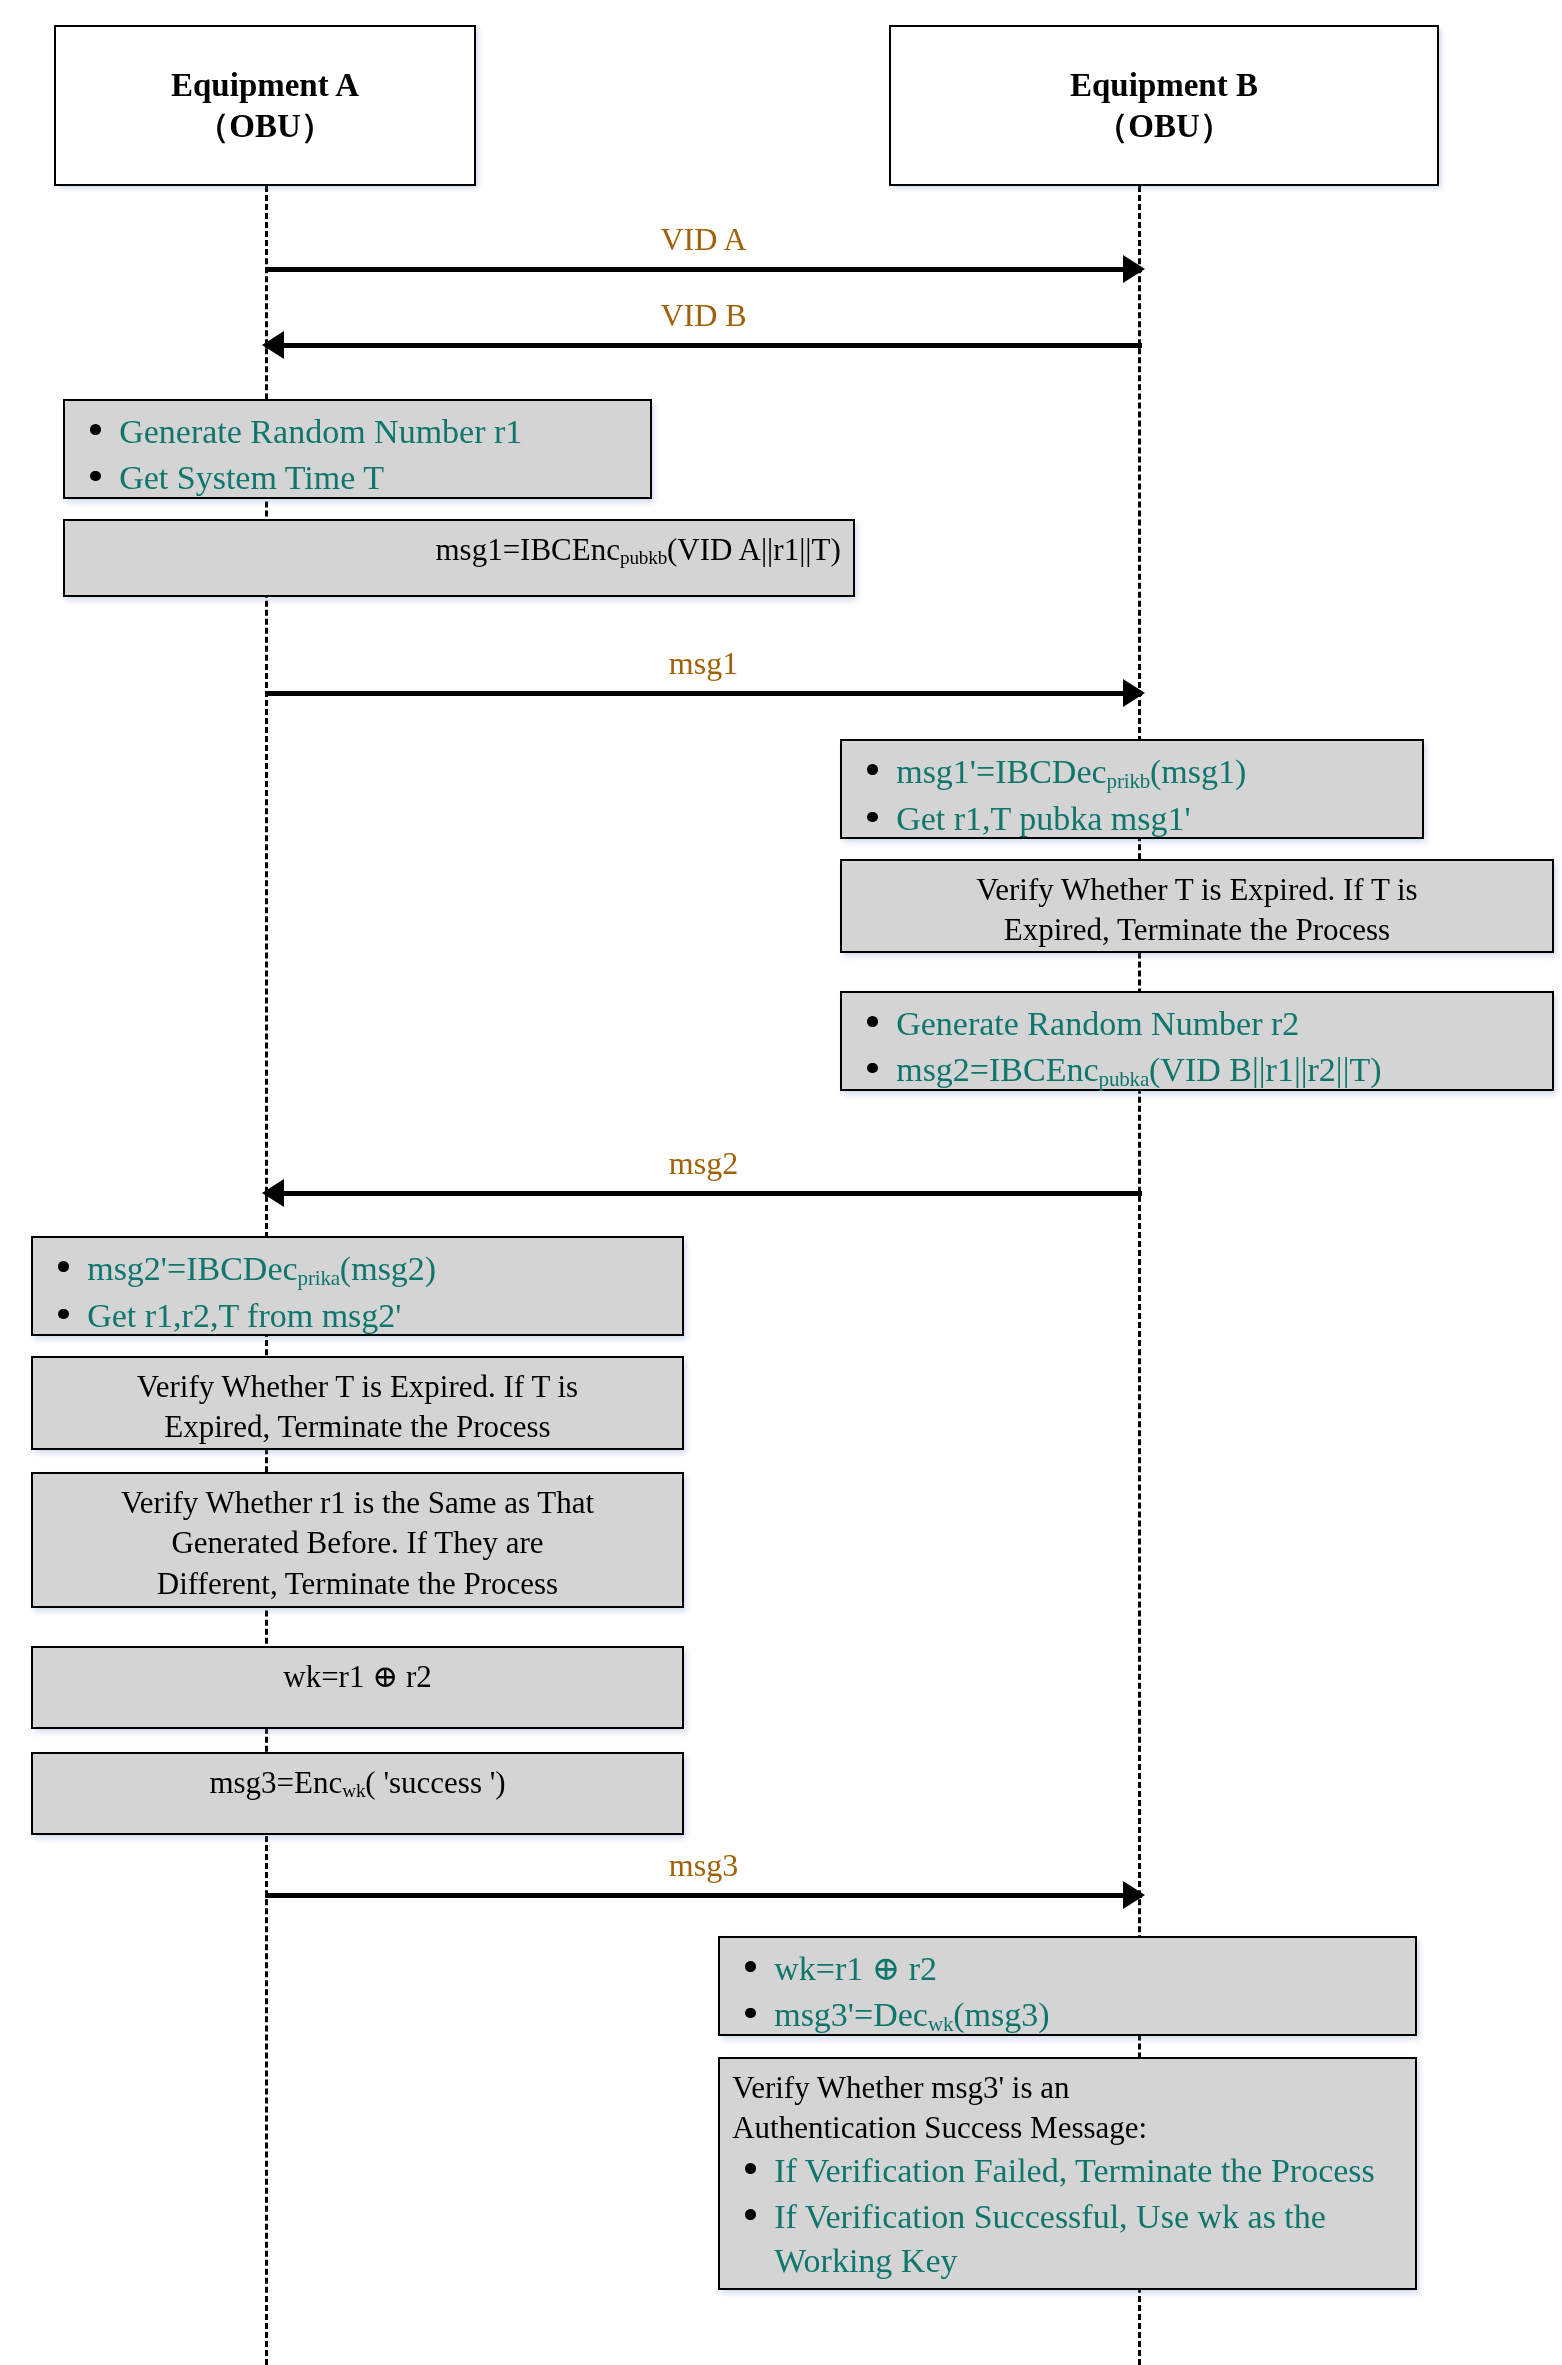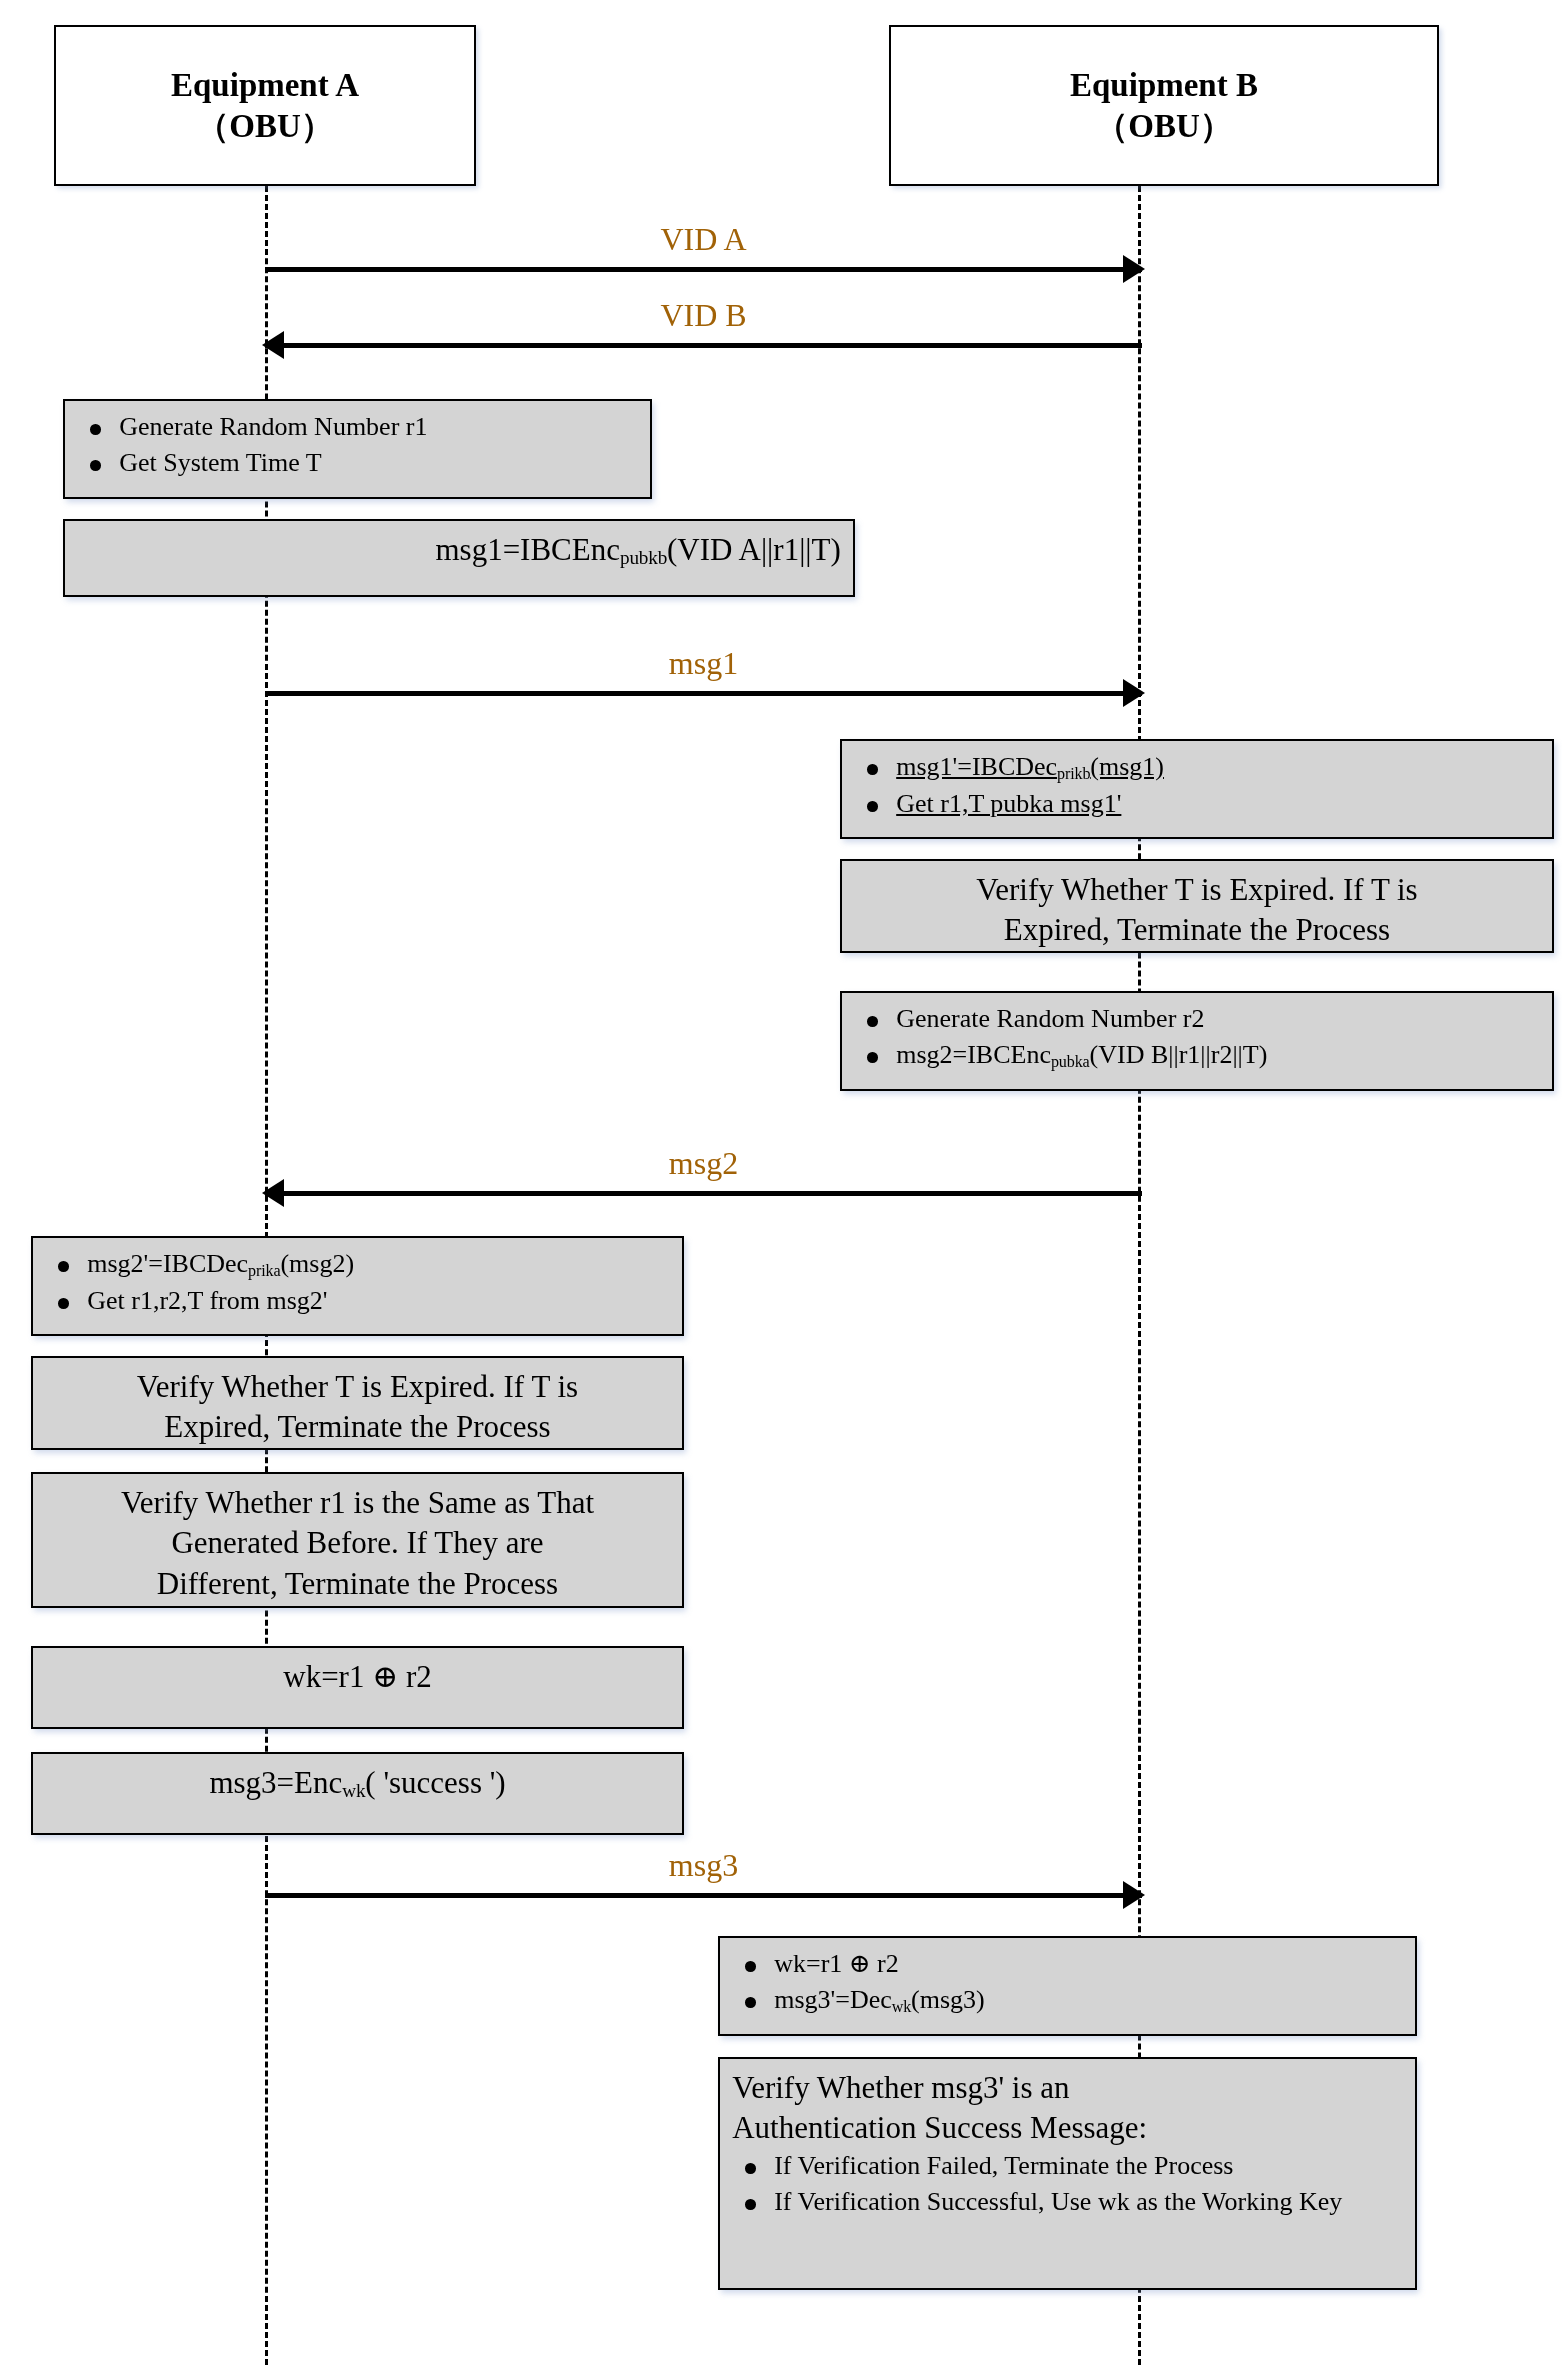--- a/index.html
+++ b/index.html
@@ -65,23 +65,23 @@
   .note.left   .note-line { text-align: right; }
 
   
   ul.bullets {
     margin: 0;
     padding: 0 0 0 42px;
     list-style: none;
   }
   ul.bullets > li {
     position: relative;
-    font-size: 26px;
+    font-size: 34px;
     line-height: 1.30;
-    color: #000000;
+    color: #0f766e;
     margin: 0 0 2.2px 0;
   }
   ul.bullets > li:last-child { margin-bottom: 0; }
   ul.bullets > li::before {
     content: "";
     position: absolute;
     left: -29px;
     top: 14.4px;
     width: 10.6px;
     height: 10.6px;
@@ -180,21 +180,21 @@
       <span>msg1=IBCEnc</span><sub>pubkb</sub><span>(VID A||r1||T)</span>
     </div>
   </div>
 
   <div class="msg to-right" style="left:265px; top:691px; width:877px;">
     <div class="label">msg1</div>
     <div class="shaft"></div>
     <div class="head"></div>
   </div>
 
-  <div class="note left" style="left:840px; top:739px; width:714px; height:100px;text-decoration:underline;">
+  <div class="note left" style="left:840px; top:739px; width:584px; height:100px;">
     <ul class="bullets">
       <li><span>msg1'=IBCDec</span><sub>prikb</sub><span>(msg1)</span></li>
       <li>Get r1,T pubka msg1'</li>
     </ul>
   </div>
 
   <div class="note center" style="left:840px; top:859px; width:714px; height:94px;">
     <div class="note-line">Verify Whether T is Expired. If  T  is</div>
     <div class="note-line">Expired, Terminate the Process</div>
   </div>

